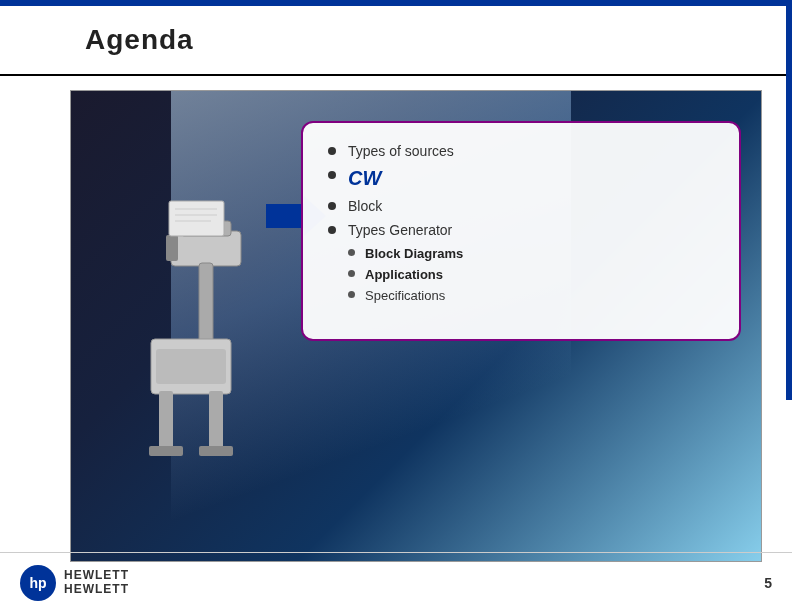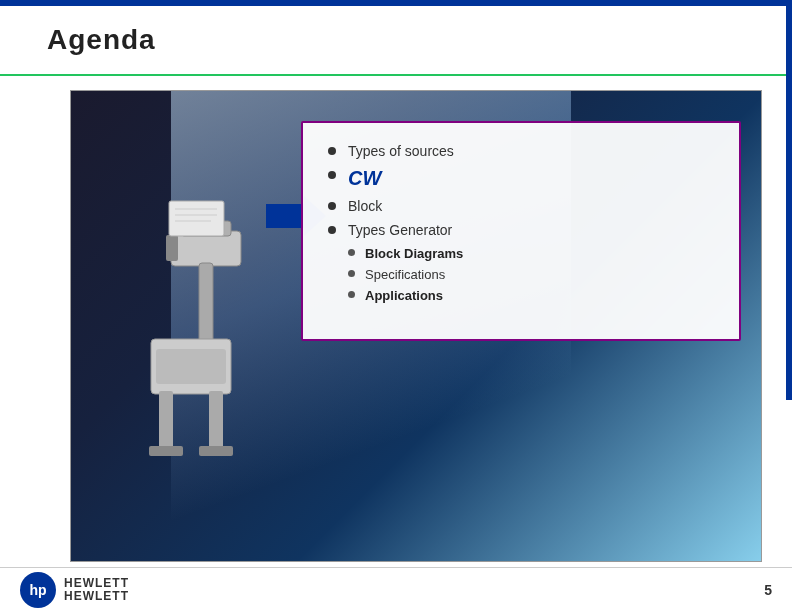--- a/index.html
+++ b/index.html
@@ -24,22 +24,22 @@
 
     
     .header {
       position: absolute;
       top: 6px;
       left: 0;
       right: 0;
       height: 70px;
       display: flex;
       align-items: center;
-      padding-left: 47px;
-      border-bottom: 2px solid #22c55e;
+      padding-left: 85px;
+      border-bottom: 2px solid #000000;
     }
 
     .header-title {
       font-size: 28px;
       font-weight: bold;
       color: #222222;
       letter-spacing: 1px;
     }
 
     
@@ -99,21 +99,21 @@
     }
 
     
     .content-box {
       position: absolute;
       top: 30px;
       left: 230px;
       right: 20px;
       background: rgba(255, 255, 255, 0.95);
       border: 2px solid #800080;
-      border-radius: 2px;
+      border-radius: 12px;
       padding: 20px 25px;
       min-height: 220px;
     }
 
     .bullet-list {
       list-style: none;
       padding: 0;
     }
 
     .bullet-list > li {
@@ -179,21 +179,21 @@
       font-weight: bold;
       color: #222;
     }
 
     
     .footer {
       position: absolute;
       bottom: 0;
       left: 0;
       right: 0;
-      height: 45px;
+      height: 60px;
       display: flex;
       align-items: center;
       justify-content: space-between;
       padding: 0 20px;
       border-top: 1px solid #ccc;
     }
 
     .footer-logo {
       display: flex;
       align-items: center;
@@ -300,25 +300,25 @@
         </li>
       </ul>
 
       <ul class="sub-bullet-list">
         <li>
           <div class="sub-bullet-dot"></div>
           <span class="sub-bullet-text bold">Block Diagrams</span>
         </li>
         <li>
           <div class="sub-bullet-dot"></div>
+          <span class="sub-bullet-text bold">Applications</span>
+        </li>
+        <li>
+          <div class="sub-bullet-dot"></div>
           <span class="sub-bullet-text">Specifications</span>
-        </li>
-        <li>
-          <div class="sub-bullet-dot"></div>
-          <span class="sub-bullet-text bold">Applications</span>
         </li>
       </ul>
     </div>
 
   </div>
 </div>
 
 <div class="footer">
   <div class="footer-logo">
     <div class="hp-logo-box">hp</div>

